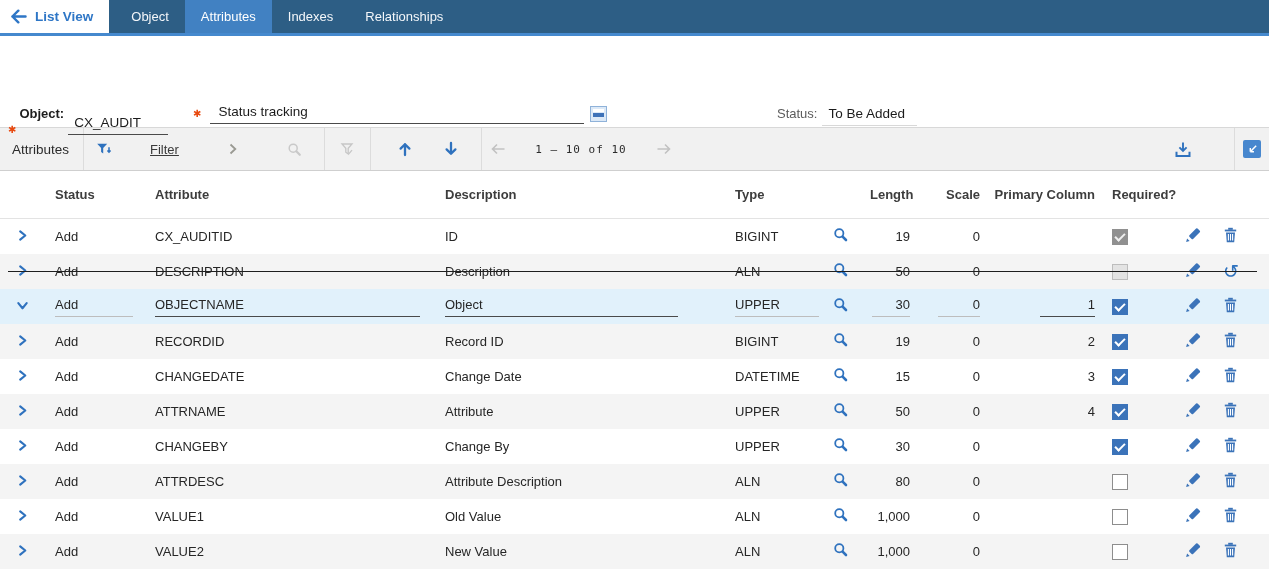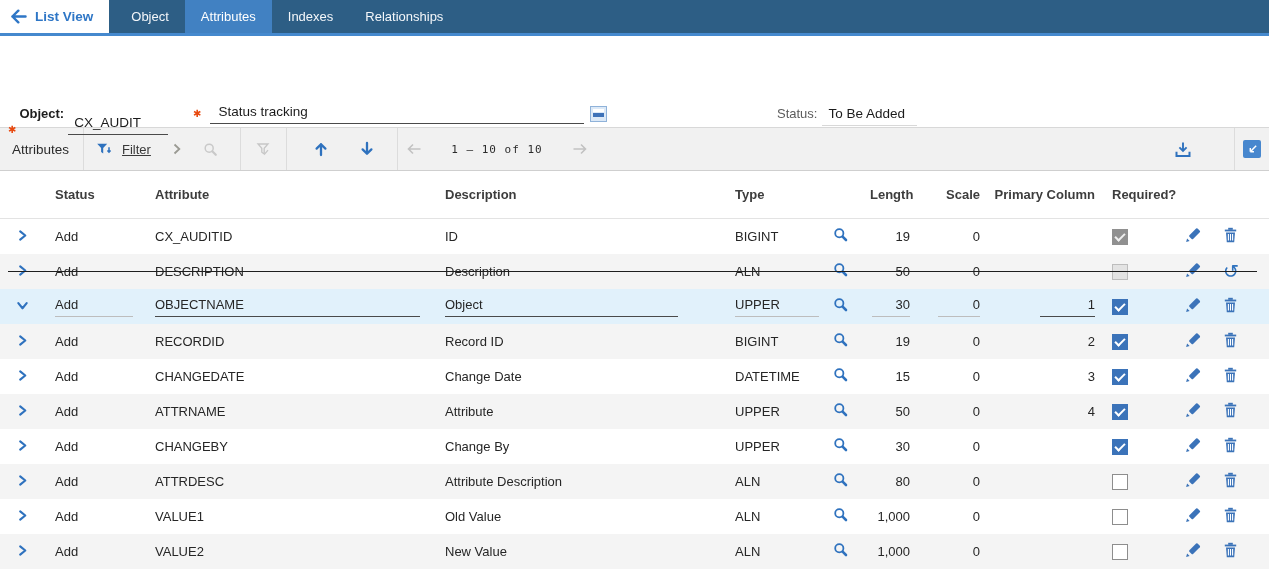--- a/index.html
+++ b/index.html
@@ -119,21 +119,21 @@
   <div class="f-status">
     <span class="f-label">Status:</span>
     <span class="f-value">To Be Added</span>
   </div>
 </div>
 
 <div class="toolbar">
   <span class="tb-title">Attributes</span>
   <div class="vdiv"></div>
 
-  <div class="tb-group" style="padding:0 12px;">
+  <div class="tb-group" style="padding:0 12px;gap:28px;">
     <span class="ic clickable">
       <svg width="16" height="15" viewBox="0 0 16 15">
           <path d="M1.2 1.8 h10 L7.2 6.1 V11.6 L5.1 10 V6.1 Z" fill="#2F72BE"></path>
           <path d="M13 5.2 v4.8 M11.4 8.5 L13 10.1 L14.6 8.5" stroke="#2F72BE" stroke-width="1.5" fill="none"></path>
         </svg>
     </span>
     <span class="filterlink clickable">Filter</span>
     <span class="ic" style="margin:0 12px;">
       <svg width="8" height="12" viewBox="0 0 8 12">
           <path d="M1.5 1.5 L6.3 6 L1.5 10.5" stroke="#9a9a93" stroke-width="1.8" fill="none"></path>

